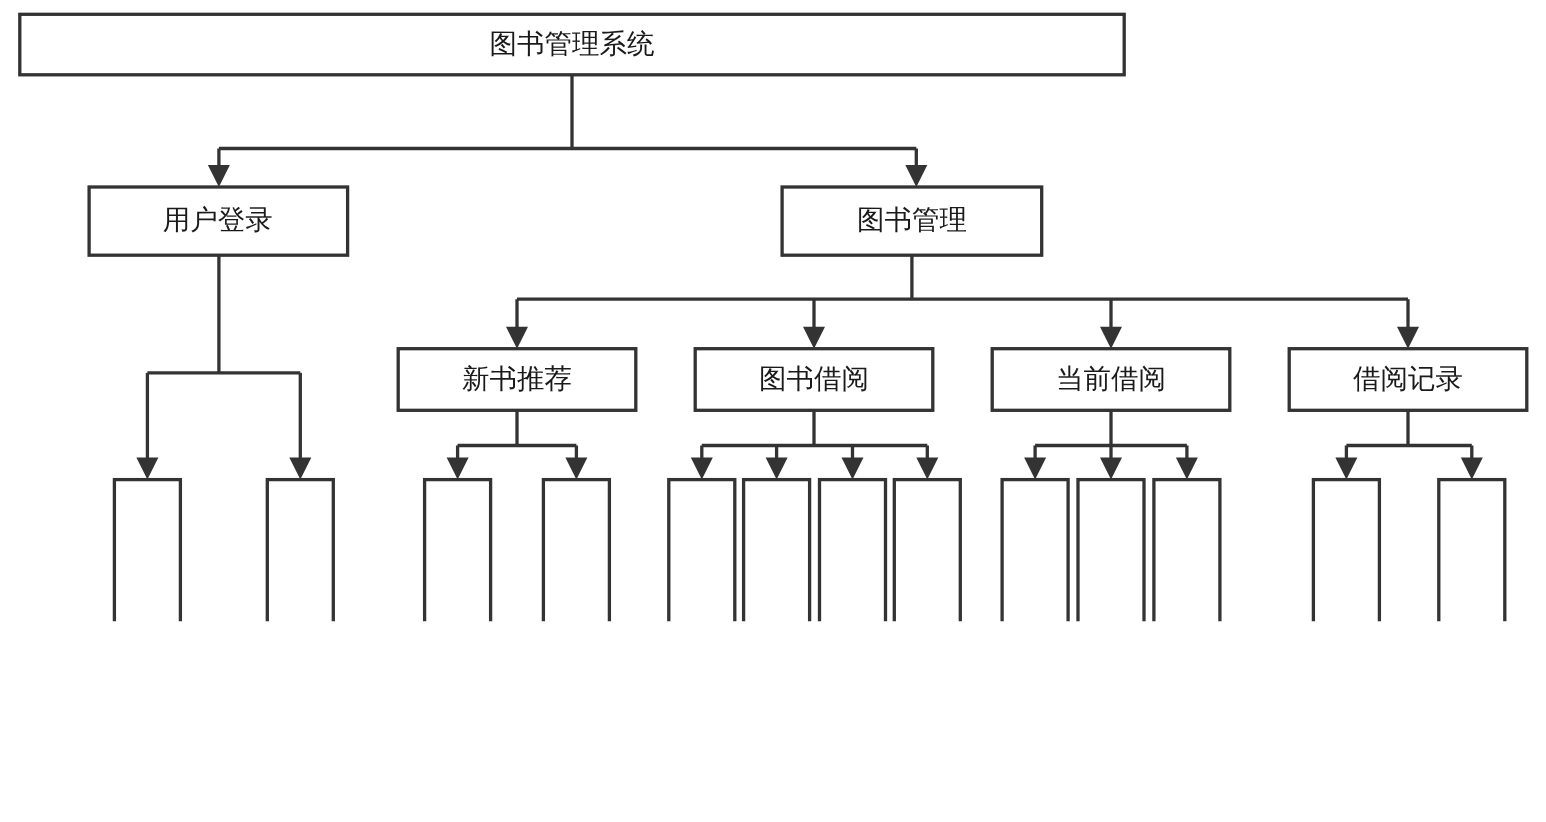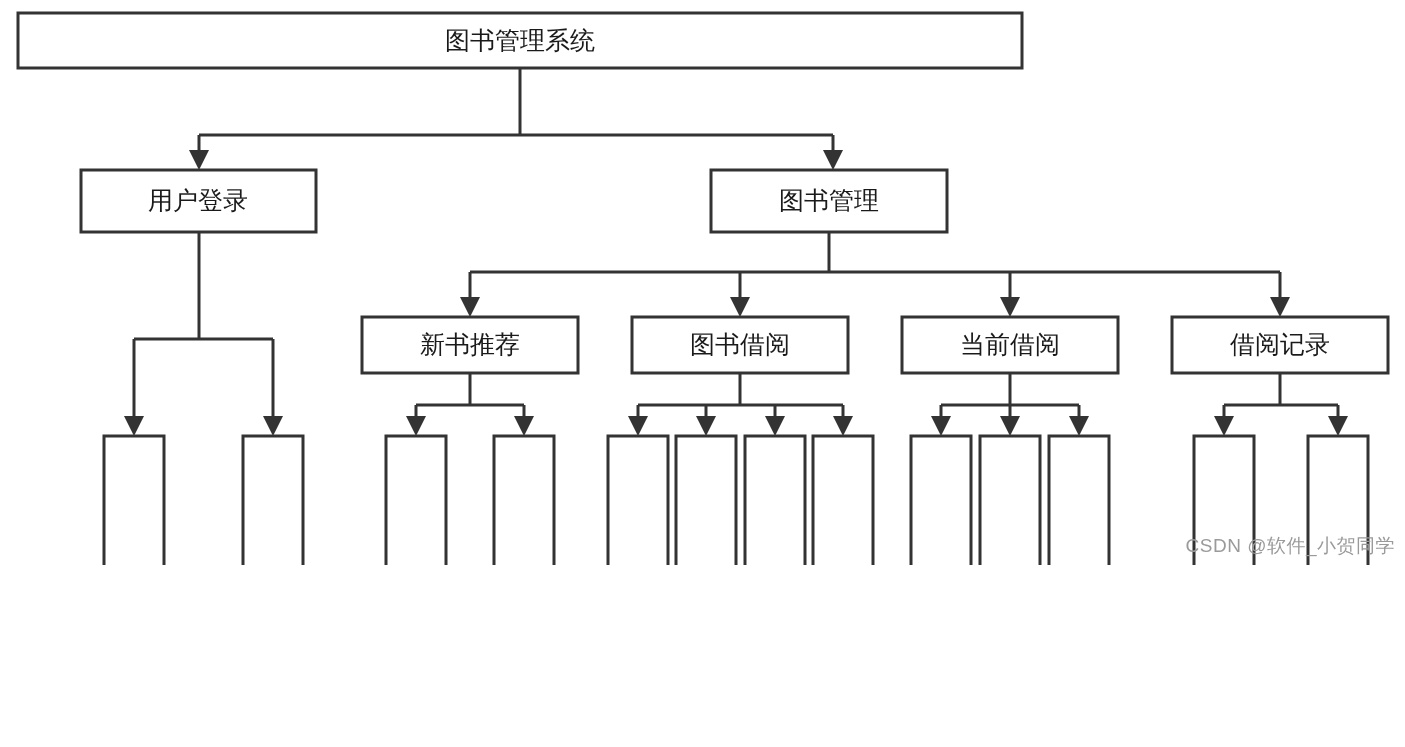--- a/index.html
+++ b/index.html
@@ -248,15 +248,14 @@
   <div class="leaf-label" style="left:745px; top:436px; width:60px; height:298px;">编辑图书（管理员）</div>
   <div class="leaf-label" style="left:813px; top:436px; width:60px; height:298px;">借阅图书</div>
 
   <div class="leaf-label" style="left:911px; top:436px; width:60px; height:298px;">查询图书</div>
   <div class="leaf-label" style="left:980px; top:436px; width:60px; height:298px;">归还图书</div>
   <div class="leaf-label" style="left:1049px; top:436px; width:60px; height:298px;">确认归还（管理员）</div>
 
   <div class="leaf-label" style="left:1194px; top:436px; width:60px; height:298px;">新增借阅记录</div>
   <div class="leaf-label" style="left:1308px; top:436px; width:60px; height:298px;">查询借阅记录</div>
 
-  <div class="watermark">CSDN @软件_小贺同学</div>
 
 </div>
 
 </body></html>

